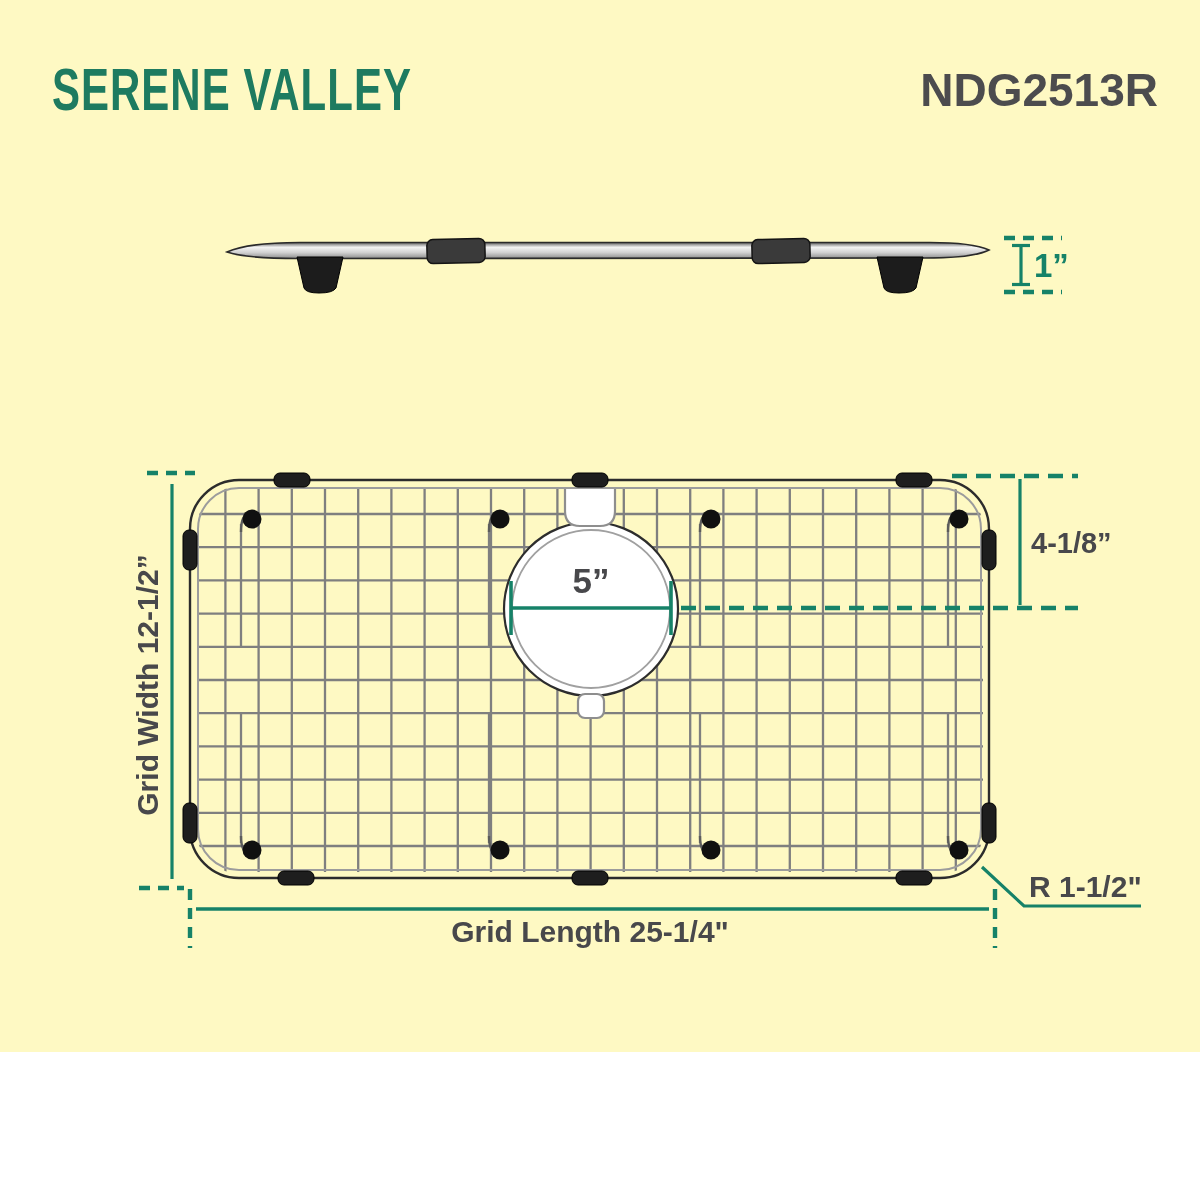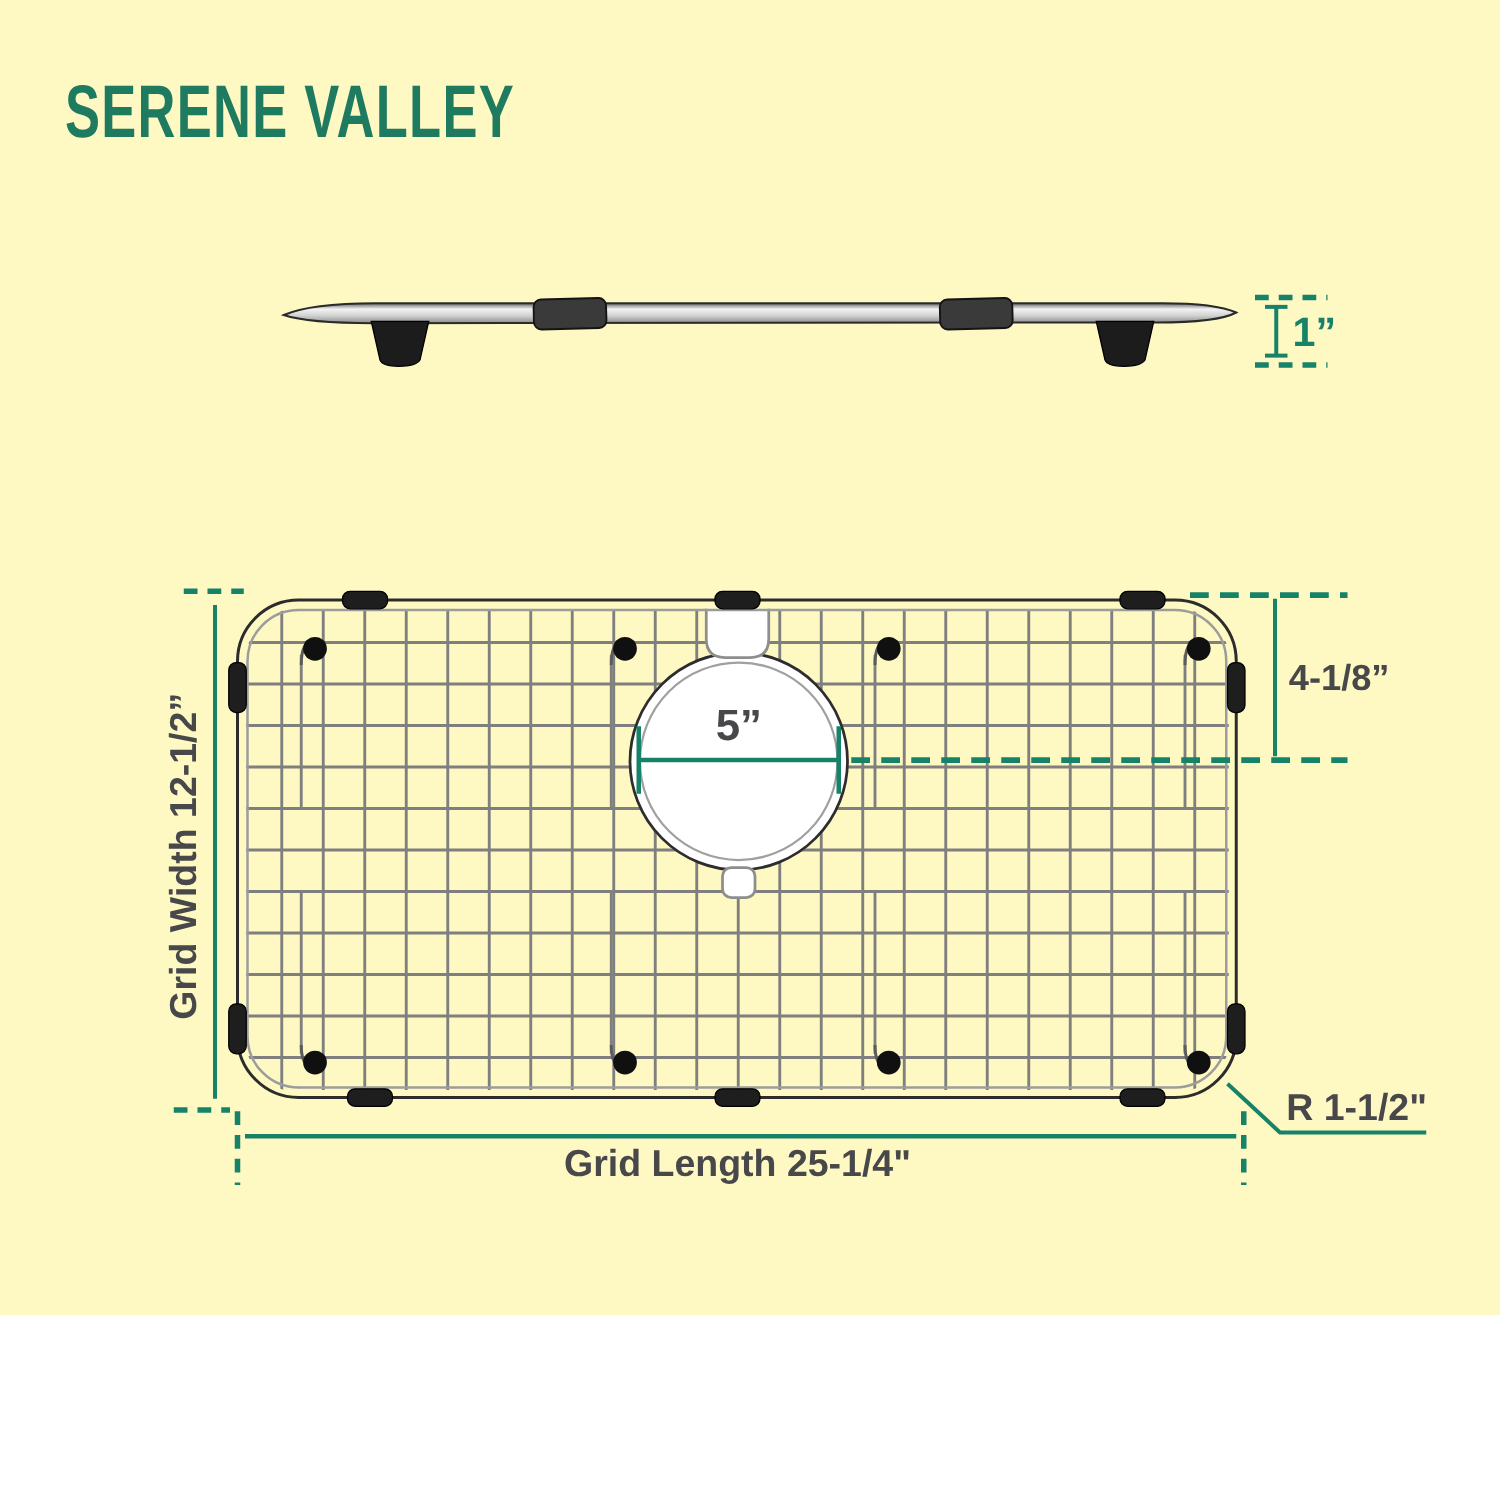--- a/index.html
+++ b/index.html
@@ -162,19 +162,20 @@
       <line x1="681" y1="608" x2="1078" y2="608" class="dash-lg"></line>
       <line x1="512" y1="608" x2="670" y2="608" class="dimthick"></line>
       <line x1="511" y1="581" x2="511" y2="635" class="dimthick"></line>
       <line x1="671" y1="581" x2="671" y2="635" class="dimthick"></line>
 
       <path d="M982,867 L1024,906 L1141,906" class="dim" stroke-width="2.6"></path>
     </g>
   </svg>
 
   <div id="brand" class="lbl">SERENE VALLEY</div>
+  <div id="model" class="lbl">NDG2513R</div>
   <div id="dim-1in" class="lbl">1”</div>
   <div id="dim-5in" class="lbl">5”</div>
   <div id="dim-418" class="lbl">4-1/8”</div>
   <div id="width-label" class="lbl">Grid Width 12-1/2”</div>
   <div id="length-label" class="lbl">Grid Length 25-1/4"</div>
   <div id="radius-label" class="lbl">R 1-1/2"</div>
 </div>
 
 </body></html>

